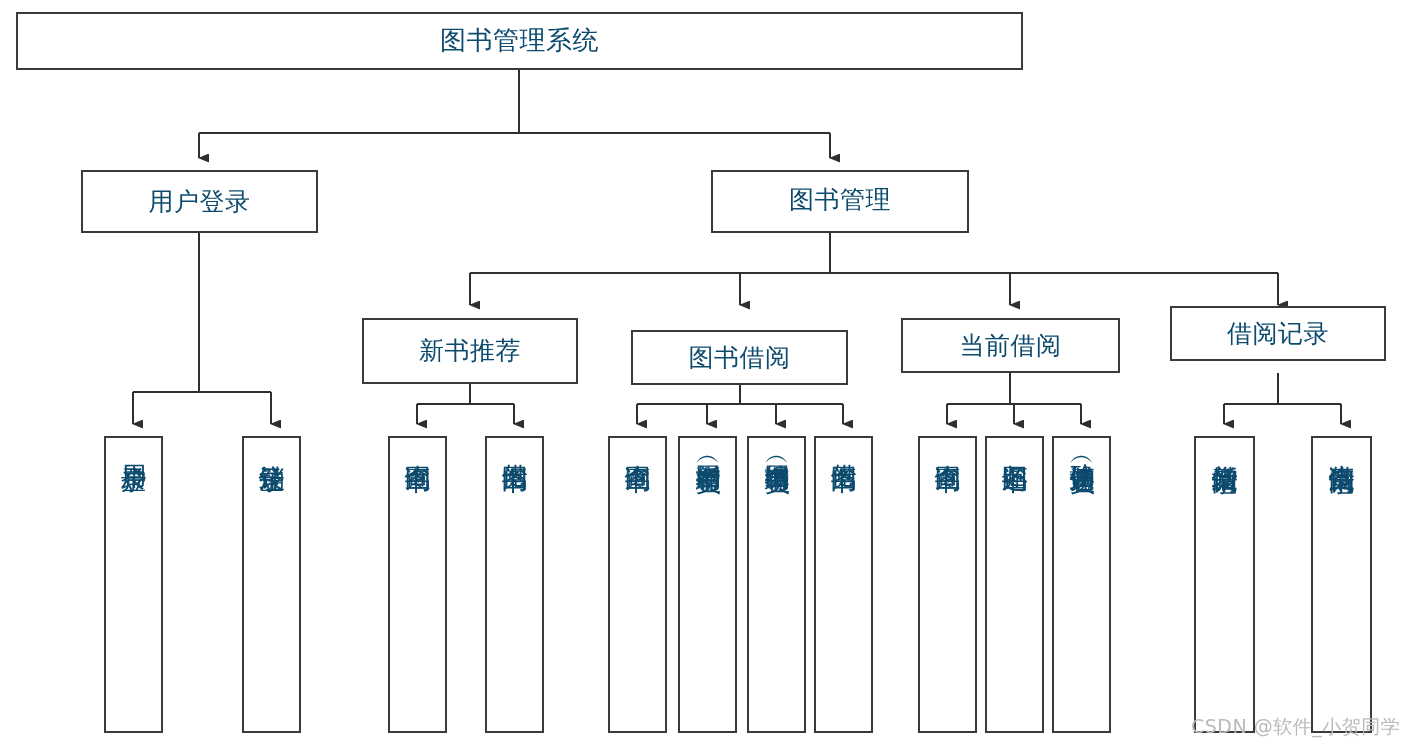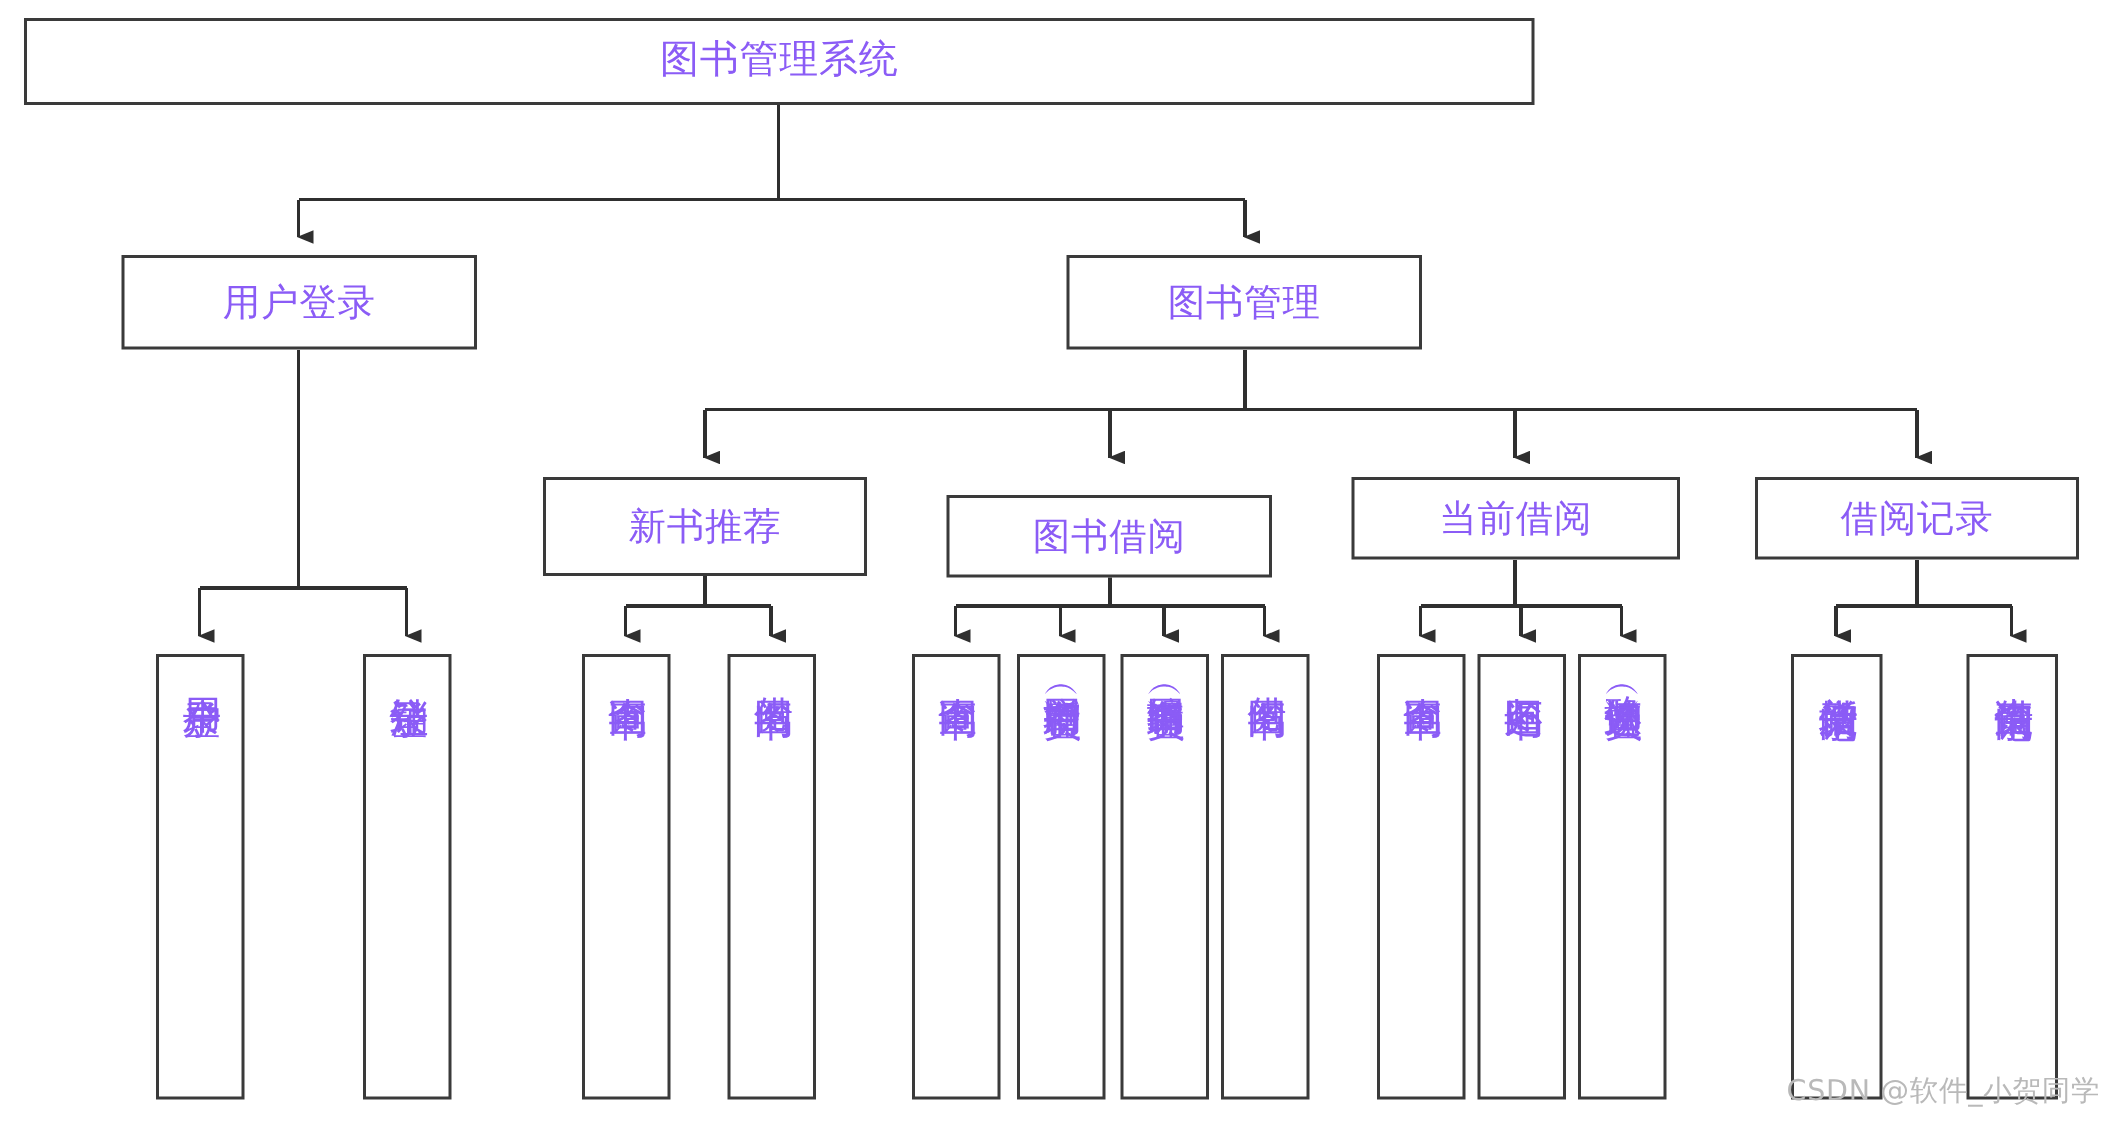--- a/index.html
+++ b/index.html
@@ -27,21 +27,21 @@
     pointer-events: none;
   }
   .node {
     position: absolute;
     box-sizing: border-box;
     background: #ffffff;
     border: 2px solid #3a3a3a;
     display: flex;
     align-items: center;
     justify-content: center;
-    color: #8b5cf6;
+    color: #0c4a6e;
   }
   .node .label {
     display: block;
     text-align: center;
     line-height: 1.12;
     letter-spacing: 0.5px;
     white-space: nowrap;
   }
   
   .node.h .label {
@@ -134,37 +134,37 @@
   </svg>
 
   <div class="node h root" style="left:16px; top:12px; width:1007px; height:58px;">
     <span class="label">图书管理系统</span>
   </div>
 
   <div class="node h" style="left:81px; top:170px; width:237px; height:63px;">
     <span class="label">用户登录</span>
   </div>
 
-  <div class="node h" style="left:711px; top:170px; width:237px; height:63px;">
+  <div class="node h" style="left:711px; top:170px; width:258px; height:63px;font-family:Liberation Mono, monospace;">
     <span class="label">图书管理</span>
   </div>
 
   <div class="node h" style="left:362px; top:318px; width:216px; height:66px;">
     <span class="label">新书推荐</span>
   </div>
 
   <div class="node h" style="left:631px; top:330px; width:217px; height:55px;">
     <span class="label">图书借阅</span>
   </div>
 
   <div class="node h" style="left:901px; top:318px; width:219px; height:55px;">
     <span class="label">当前借阅</span>
   </div>
 
-  <div class="node h" style="left:1170px; top:318px; width:216px; height:55px;">
+  <div class="node h" style="left:1170px; top:306px; width:216px; height:55px;">
     <span class="label">借阅记录</span>
   </div>
 
   <div class="node v" style="left:104px; top:436px; width:59px; height:297px;">
     <span class="label">用户登录</span>
   </div>
 
   <div class="node v" style="left:242px; top:436px; width:59px; height:297px;">
     <span class="label">注销登录</span>
   </div>

